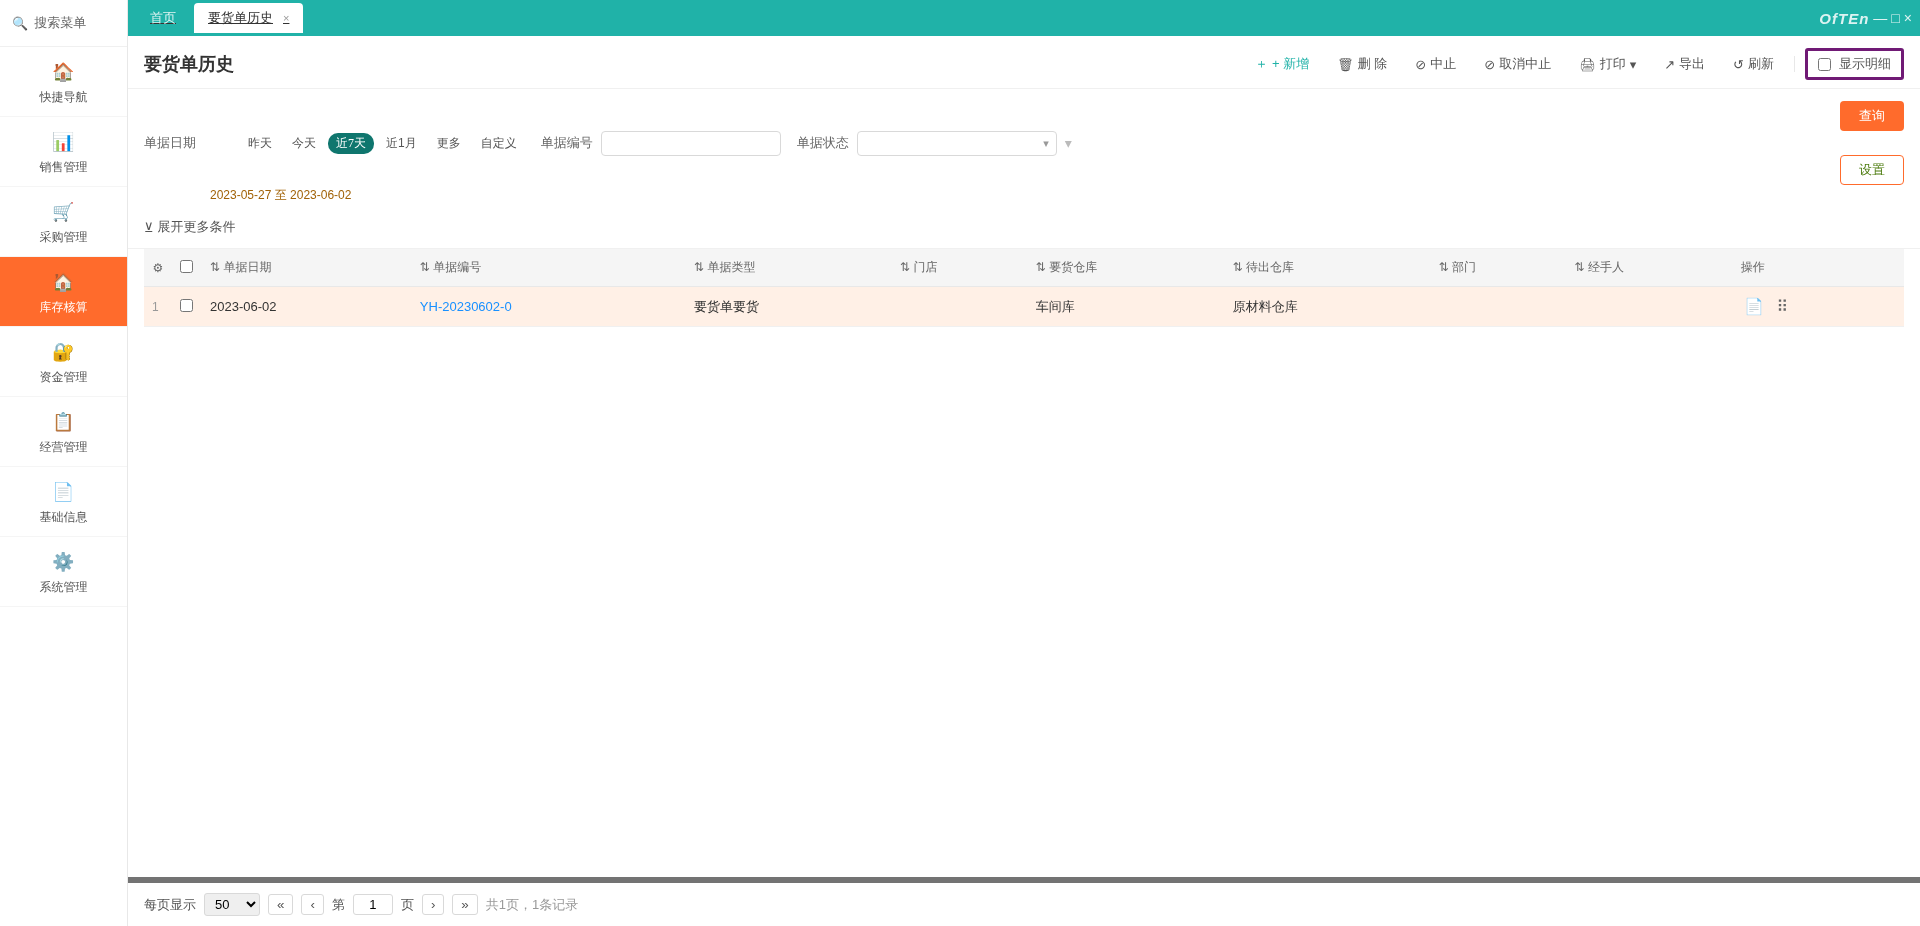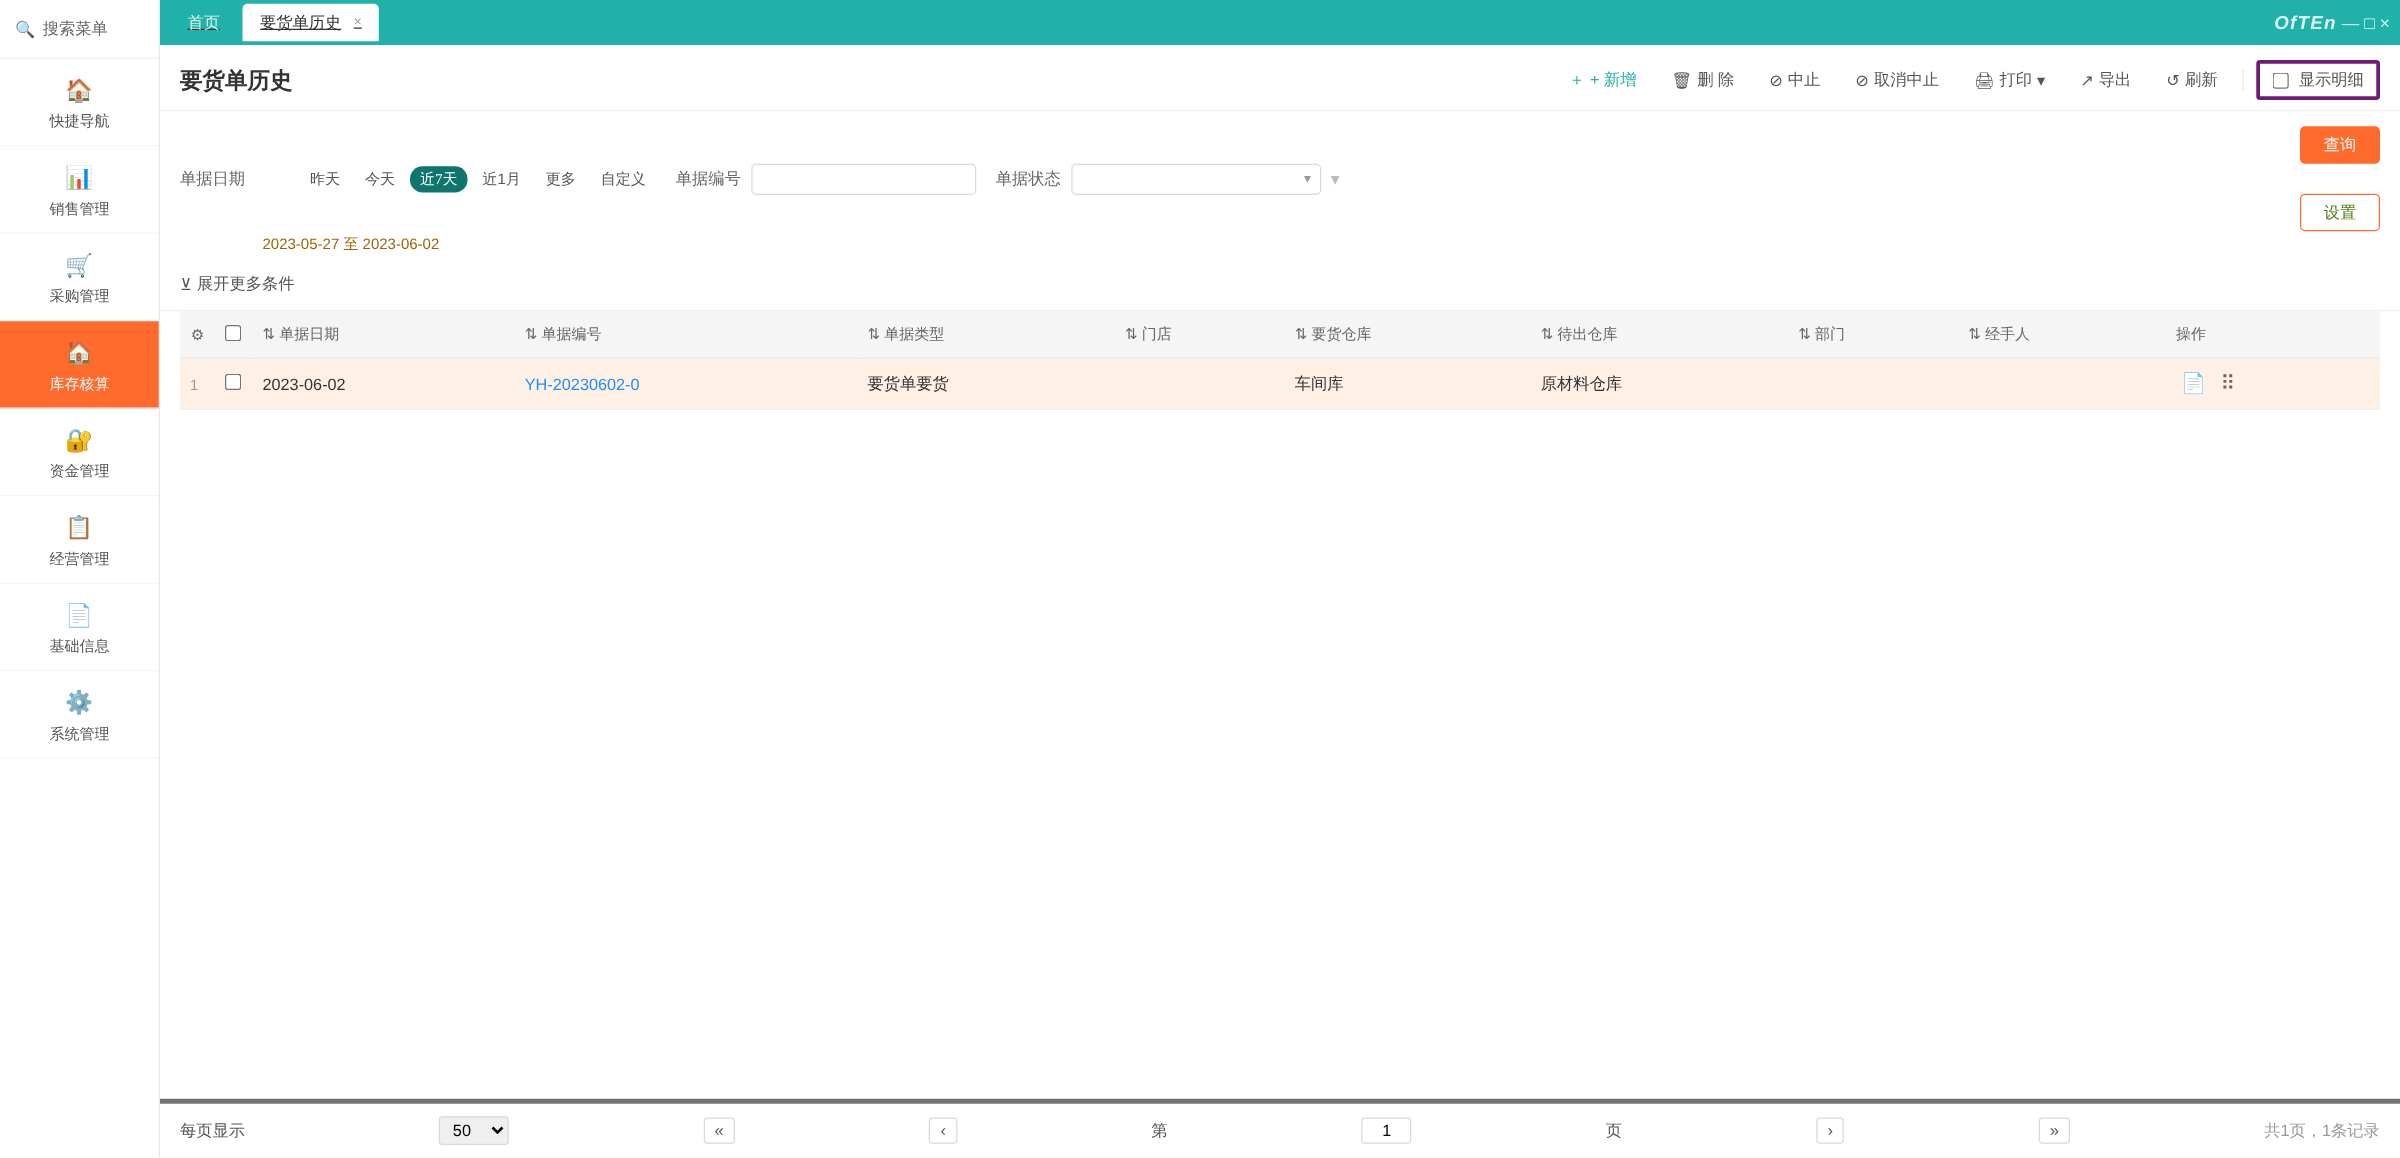--- a/index.html
+++ b/index.html
@@ -70,21 +70,21 @@
     .table-row-num { color: #999; font-size: 12px; }
     .doc-link { color: #1890ff; text-decoration: none; cursor: pointer; }
     .action-btn { background: none; border: none; cursor: pointer; color: #666; font-size: 16px; padding: 2px 4px; }
     .checkbox-col { width: 30px; }
     .th-settings { width: 28px; text-align: center; }
 
     
     .footer-summary { border-top: 1px solid #f0f0f0; padding: 10px 16px; background: #fafafa; flex-shrink: 0; color: #666; font-size: 13px; }
 
     
-    .pagination { display: flex; align-items: center; justify-content: space-between; padding: 10px 16px; border-top: 4px solid #737373; gap: 8px; flex-shrink: 0; font-size: 13px; color: #555; }
+    .pagination { display: flex; align-items: center; justify-content: flex-start; padding: 10px 16px; border-top: 6px solid #737373; gap: 8px; flex-shrink: 0; font-size: 13px; color: #555; }
     .pagination-select { border: 1px solid #d9d9d9; border-radius: 3px; padding: 2px 6px; font-size: 13px; }
     .page-btn { background: none; border: 1px solid #d9d9d9; border-radius: 3px; padding: 2px 8px; cursor: pointer; color: #555; }
     .page-input { border: 1px solid #d9d9d9; border-radius: 3px; padding: 2px 6px; width: 40px; text-align: center; font-size: 13px; }
     .page-info { color: #999; }
 
     
     .toolbar-divider { width: 1px; height: 16px; background: #e8e8e8; margin: 0 2px; }
   </style>
 </head>
 <body>

